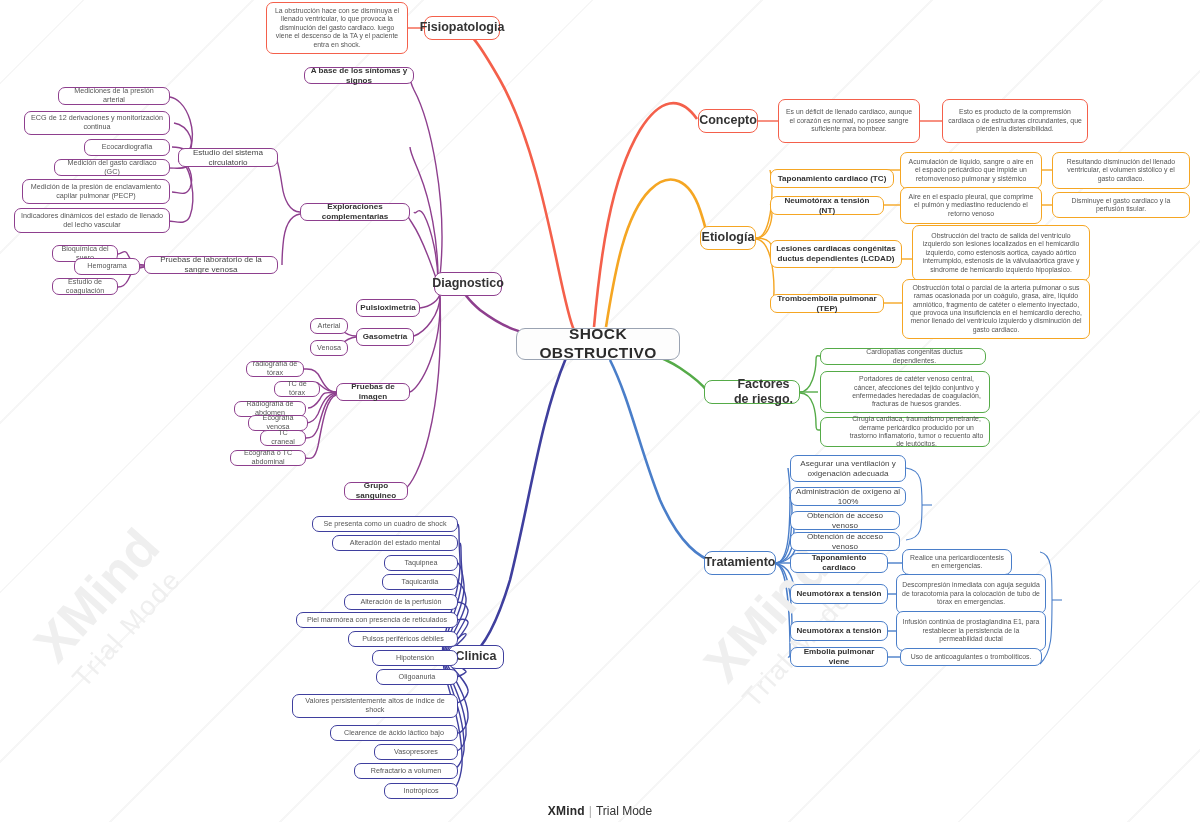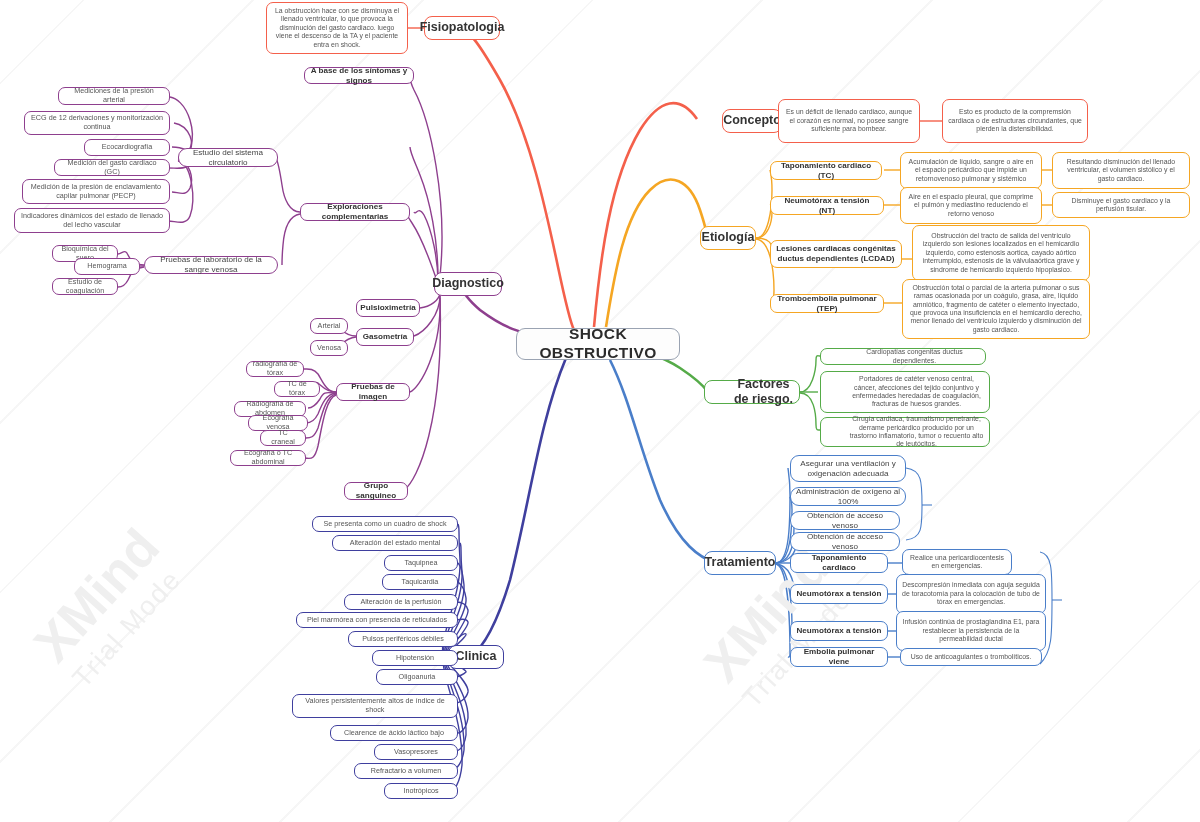--- a/index.html
+++ b/index.html
@@ -35,21 +35,21 @@
   
   .c-red{border-color:#f4604b;}
   .c-orange{border-color:#f5a623;}
   .c-green{border-color:#55ab48;padding-left:28px;}
   .c-blue{border-color:#4a7ec9;}
   .c-purple{border-color:#8e3f8e;}
   .c-indigo{border-color:#3f3f9e;}
 
   .lvl1{font-size:12.5px;font-weight:bold;color:#333;border-width:1.5px;border-radius:8px;}
   .lvl2{font-size:8.1px;font-weight:bold;color:#333;}
-  .lvl2n{font-size:8.1px;font-weight:normal;color:#444;border-radius:9px;}
+  .lvl2n{font-size:8.1px;font-weight:normal;color:#444;}
   .lvl3{font-size:7.2px;font-weight:normal;color:#555;}
   .tiny{font-size:6.9px;font-weight:normal;color:#555;}
 
   .wm{
     position:absolute;
     color:#efefef;
     font-weight:bold;
     user-select:none;
     z-index:1;
     transform-origin:center center;
@@ -235,27 +235,27 @@
   <div class="node c-indigo lvl3" style="left:296px;top:612px;width:162px;height:16px;">Piel marmórea con presencia de reticulados</div>
   <div class="node c-indigo lvl3" style="left:348px;top:631px;width:110px;height:16px;">Pulsos periféricos débiles</div>
   <div class="node c-indigo lvl3" style="left:372px;top:650px;width:86px;height:16px;">Hipotensión</div>
   <div class="node c-indigo lvl3" style="left:376px;top:669px;width:82px;height:16px;">Oligoanuria</div>
   <div class="node c-indigo lvl3" style="left:292px;top:694px;width:166px;height:24px;">Valores persistentemente altos de índice de shock</div>
   <div class="node c-indigo lvl3" style="left:330px;top:725px;width:128px;height:16px;">Clearence de ácido láctico bajo</div>
   <div class="node c-indigo lvl3" style="left:374px;top:744px;width:84px;height:16px;">Vasopresores</div>
   <div class="node c-indigo lvl3" style="left:354px;top:763px;width:104px;height:16px;">Refractario a volumen</div>
   <div class="node c-indigo lvl3" style="left:384px;top:783px;width:74px;height:16px;">Inotrópicos</div>
 
-  <div class="node c-red lvl1" style="left:698px;top:109px;width:60px;height:24px;margin-left:24px;">Concepto</div>
+  <div class="node c-red lvl1" style="left:698px;top:109px;width:60px;height:24px;">Concepto</div>
   <div class="node c-red tiny" style="left:778px;top:99px;width:142px;height:44px;">Es un déficit de llenado cardiaco,  aunque el corazón es normal, no posee sangre suficiente para bombear.</div>
   <div class="node c-red tiny" style="left:942px;top:99px;width:146px;height:44px;">Esto es producto de la compremsión cardiaca o de estructuras circundantes, que pierden la distensibilidad.</div>
 
   <div class="node c-orange lvl1" style="left:700px;top:226px;width:56px;height:24px;">Etiología</div>
 
-  <div class="node c-orange lvl2" style="left:770px;top:161px;width:112px;height:19px;">Taponamiento cardiaco (TC)</div>
+  <div class="node c-orange lvl2" style="left:770px;top:169px;width:124px;height:19px;">Taponamiento cardiaco (TC)</div>
   <div class="node c-orange tiny" style="left:900px;top:152px;width:142px;height:37px;">Acumulación de líquido, sangre o aire en el espacio pericárdico que impide un retornovenoso pulmonar y sistémico</div>
   <div class="node c-orange tiny" style="left:1052px;top:152px;width:138px;height:37px;">Resultando disminución del llenado ventricular, el volumen sistólico y el gasto cardiaco.</div>
 
   <div class="node c-orange lvl2" style="left:770px;top:196px;width:114px;height:19px;">Neumotórax a tensión (NT)</div>
   <div class="node c-orange tiny" style="left:900px;top:187px;width:142px;height:37px;">Aire en el espacio pleural, que comprime el pulmón y mediastino reduciendo el retorno venoso</div>
   <div class="node c-orange tiny" style="left:1052px;top:192px;width:138px;height:26px;">Disminuye el gasto cardiaco y la perfusión tisular.</div>
 
   <div class="node c-orange lvl2" style="left:770px;top:240px;width:132px;height:28px;">Lesiones cardiacas congénitas ductus dependientes (LCDAD)</div>
   <div class="node c-orange tiny" style="left:912px;top:225px;width:178px;height:56px;">Obstrucción del tracto de salida del ventrículo izquierdo son lesiones localizados en el hemicardio izquierdo, como estenosis aortica, cayado aórtico interrumpido, estenosis de la válvulaaórtica grave y sindrome de hemicardio izquierdo hipoplasico.</div>
 
@@ -280,13 +280,16 @@
   <div class="node c-blue lvl2" style="left:790px;top:584px;width:98px;height:20px;">Neumotórax a tensión</div>
   <div class="node c-blue tiny" style="left:896px;top:574px;width:150px;height:40px;">Descompresión inmediata con aguja seguida de toracotomía para la colocación de tubo de tórax en emergencias.</div>
 
   <div class="node c-blue lvl2" style="left:790px;top:621px;width:98px;height:20px;">Neumotórax a tensión</div>
   <div class="node c-blue tiny" style="left:896px;top:611px;width:150px;height:40px;">Infusión continúa de prostaglandina E1, para restablecer la persistencia de la permeabilidad ductal</div>
 
   <div class="node c-blue lvl2" style="left:790px;top:647px;width:98px;height:20px;">Embolia pulmonar viene</div>
   <div class="node c-blue tiny" style="left:900px;top:648px;width:142px;height:18px;">Uso de anticoagulantes o trombolíticos.</div>
 
 
+  <div id="footer">
+    <b>XMind</b><span class="sep">|</span><span class="tm">Trial Mode</span>
+  </div>
 </div>
 
 </body></html>

